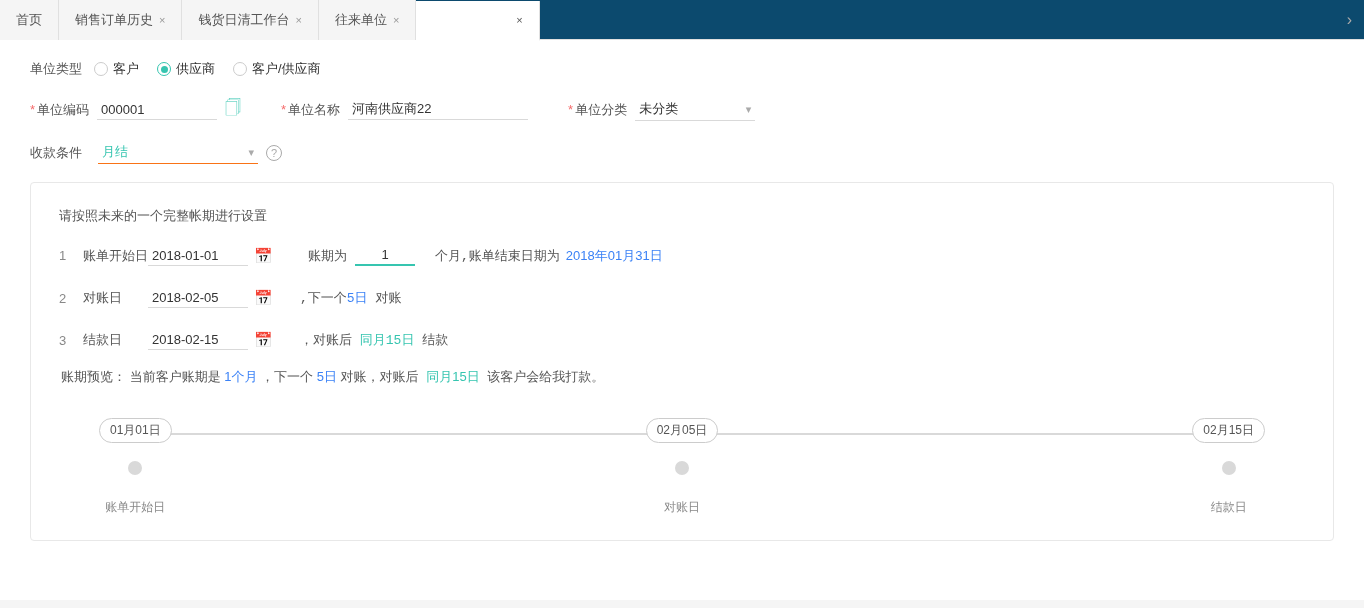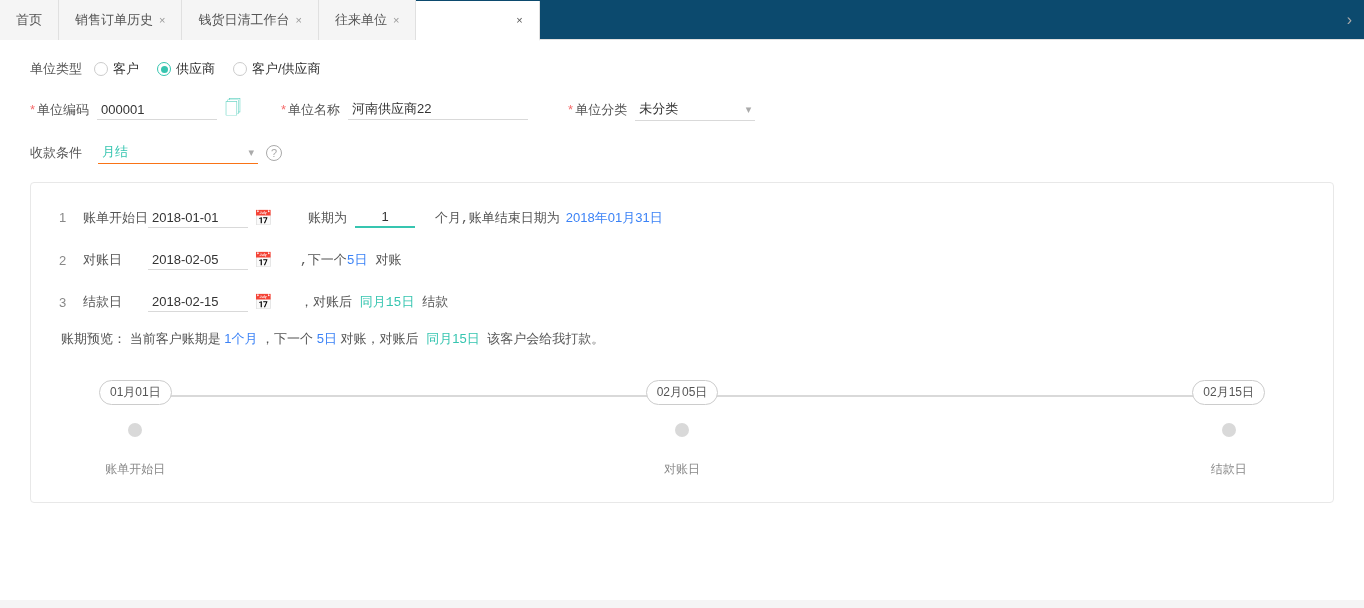--- a/index.html
+++ b/index.html
@@ -191,20 +191,21 @@
   <div class="form-row">
     <span class="field-label">收款条件</span>
     <div class="select-wrapper" style="min-width:160px; margin-left:8px;">
       <span class="select-text">月结</span>
       <span class="select-arrow">▾</span>
     </div>
     <div class="help-icon">?</div>
   </div>
 
   <div class="section-box">
+    <div class="section-title">请按照未来的一个完整帐期进行设置</div>
 
     <div class="data-row">
       <span class="row-num">1</span>
       <span class="row-field-label">账单开始日</span>
       <div class="row-input-wrap">
         <input class="date-input" value="2018-01-01" style="">
         <span class="cal-icon">📅</span>
       </div>
       <span class="row-desc" style="margin-left:20px;">账期为</span>
       <input class="num-input" value="1" style="margin: 0px 8px;">

